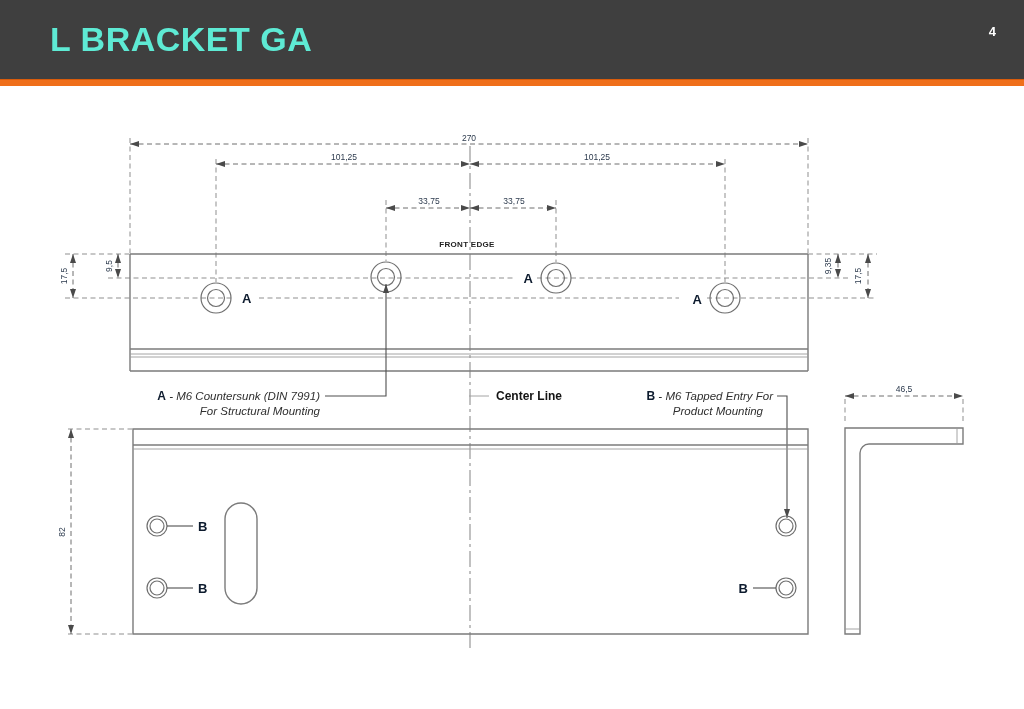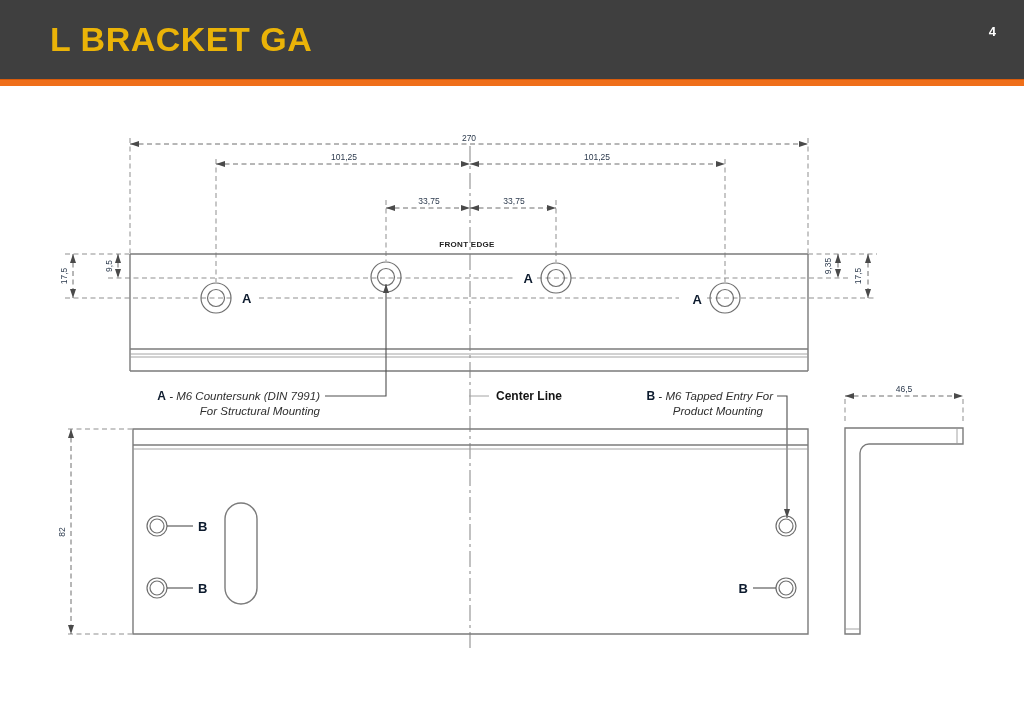--- a/index.html
+++ b/index.html
@@ -3,21 +3,21 @@
 <meta charset="utf-8">
 <style>
   html,body{margin:0;padding:0;}
   body{
     width:1024px;height:709px;background:#ffffff;overflow:hidden;
     font-family:"Liberation Sans",sans-serif;position:relative;
   }
   
   .hdr{position:relative;height:79px;background:#3f3f3f;}
   .hdr-title{
-    position:absolute;left:50px;top:20px;color:#eab308;
+    position:absolute;left:50px;top:20px;color:#5eead4;
     font-size:34px;font-weight:bold;letter-spacing:.5px;white-space:nowrap;
   }
   .hdr-page{
     position:absolute;right:28px;top:24px;color:#ffffff;
     font-size:13px;font-weight:bold;
   }
   .accent{height:6px;background:#ef6f1a;border-top:1px solid #d85c0c;}
   
   svg{display:block;}
   .edge{stroke:#7b7b7b;stroke-width:1.4;fill:none;}

